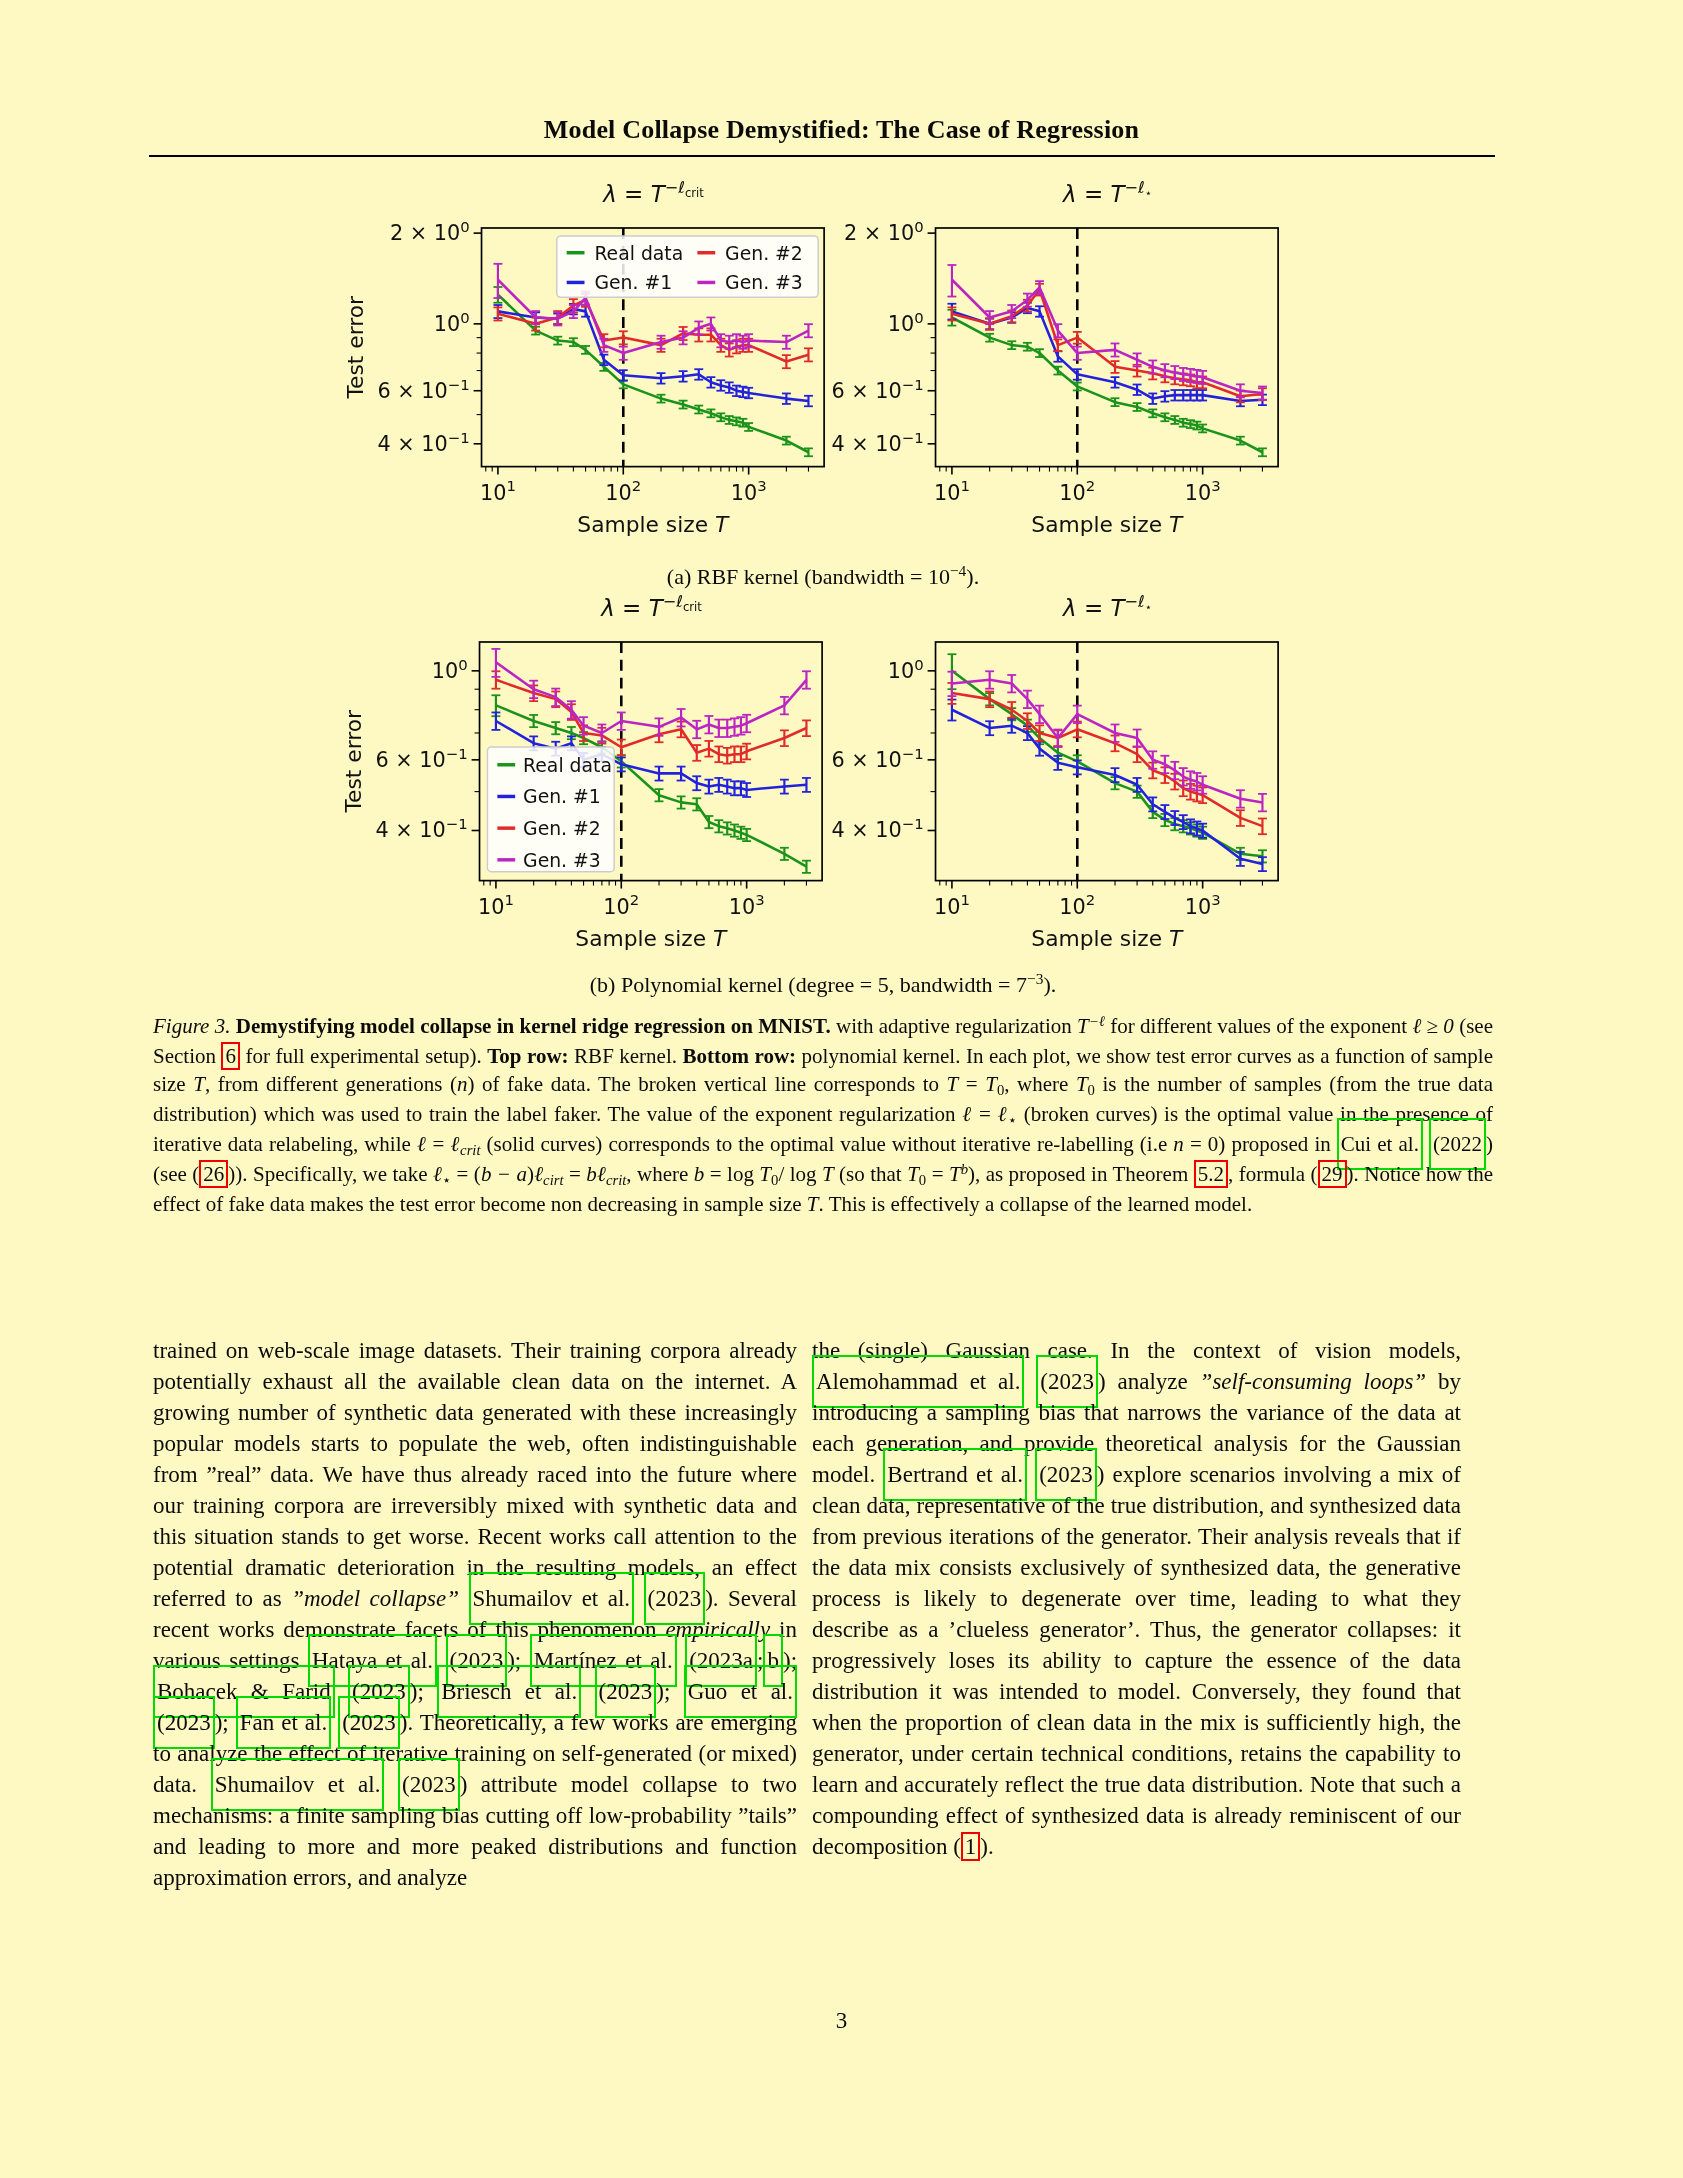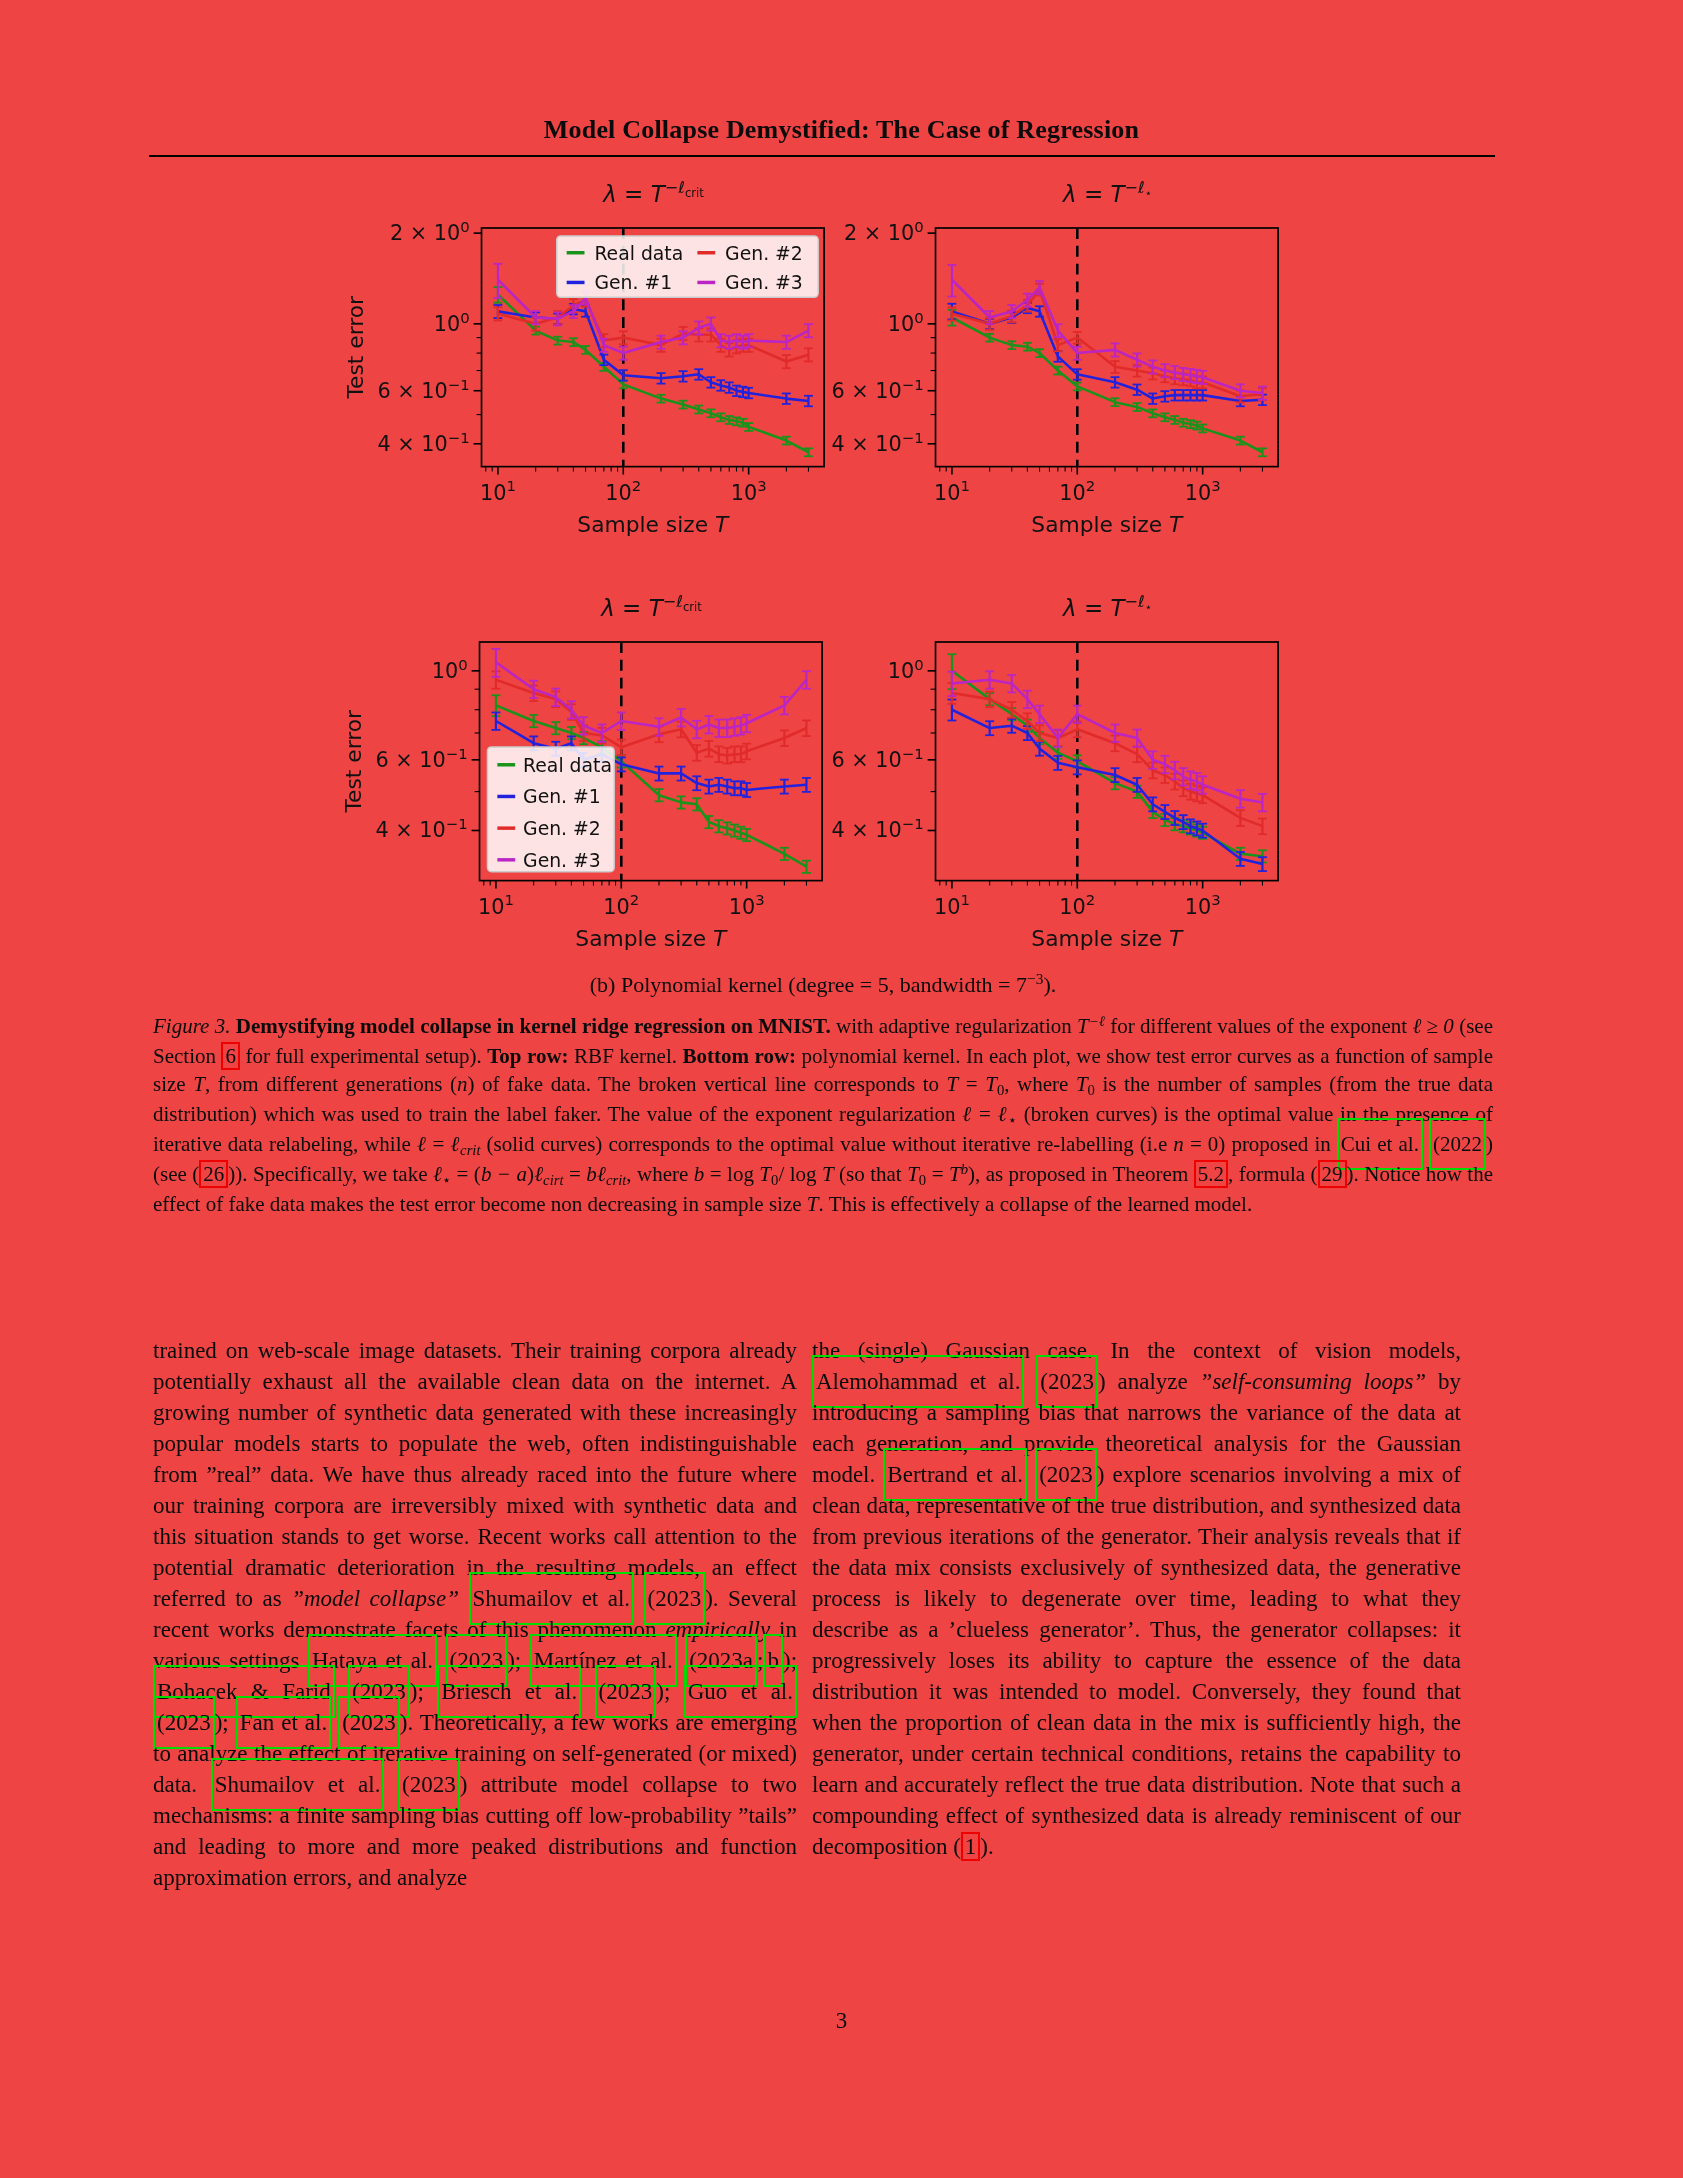--- a/index.html
+++ b/index.html
@@ -1,16 +1,16 @@
 <!DOCTYPE html>
 <html><head>
 <meta charset="utf-8">
 <style>
   html,body{margin:0;padding:0;background:#9a9a9a;}
-  .page{position:relative;width:1683px;height:2178px;background:#ef4444;
+  .page{position:relative;width:1683px;height:2178px;background:#fef9c3;
         font-family:"Liberation Serif",serif;color:#0b0b0b;overflow:hidden;}
   .header{position:absolute;top:115px;left:0;width:100%;text-align:center;
           font-size:26px;font-weight:bold;letter-spacing:0.2px;}
   .header-rule{position:absolute;top:155px;left:149px;width:1346px;height:0;
           border-top:2.2px solid #000;}
   .chart{position:absolute;}
   .chart-title{margin-left:149px;width:343px;height:34px;text-align:center;
           font-family:"DejaVu Sans",sans-serif;font-size:23px;color:#111;}
   .chart-title i{font-family:"DejaVu Sans",sans-serif;}
   .chart-title sup{font-size:70%;}
@@ -1111,20 +1111,21 @@
         <line x1="453.38696538957004" x2="462.38696538957004" y1="165.70356414777183" y2="165.70356414777183" stroke="#bb25c4" stroke-width="1.8"></line>
         <line x1="453.38696538957004" x2="462.38696538957004" y1="183.3160783489673" y2="183.3160783489673" stroke="#bb25c4" stroke-width="1.8"></line>
         <line x1="480.18166142535915" x2="480.18166142535915" y1="169.40850674095054" y2="187.02102094214598" stroke="#bb25c4" stroke-width="2.2"></line>
         <line x1="475.68166142535915" x2="484.68166142535915" y1="169.40850674095054" y2="169.40850674095054" stroke="#bb25c4" stroke-width="1.8"></line>
         <line x1="475.68166142535915" x2="484.68166142535915" y1="187.02102094214598" y2="187.02102094214598" stroke="#bb25c4" stroke-width="1.8"></line>
         <polyline points="166.6,57.9 204.7,54.2 227.0,57.9 242.8,73.7 255.1,88.9 273.6,113.0 293.2,88.9 331.3,107.9 353.6,113.0 369.4,135.0 381.7,139.5 391.7,145.6 400.2,151.9 407.5,155.2 414.0,156.9 419.8,160.2 457.9,174.3 480.2,178.0" fill="none" stroke="#bb25c4" stroke-width="2.6" stroke-linejoin="round"></polyline>
         <rect x="150" y="16" width="346" height="241" fill="none" stroke="#000" stroke-width="1.7"></rect>
         <text x="323" y="323" font-size="22" text-anchor="middle"><tspan>Sample size </tspan><tspan font-style="italic">T</tspan></text>
       </svg></div>
 
+  <div class="subcap" style="top:564px;"><span>(a) RBF kernel (bandwidth = 10</span><span class="sg-sup">−4</span><span>).</span></div>
   <div class="subcap" style="top:972px;"><span>(b) Polynomial kernel (degree = 5, bandwidth = 7</span><span class="sg-sup">−3</span><span>).</span></div>
 
   <div class="caption"><span class="sg-i">Figure 3.</span><span> </span><span class="sg-b">Demystifying model collapse in kernel ridge regression on MNIST.</span><span> with adaptive regularization </span><span class="sg-i">T</span><span class="sg-sup sg-i">−ℓ</span><span> for different values of the exponent </span><span class="sg-i">ℓ ≥ 0</span><span> (see Section </span><span class="sg-r">6</span><span> for full experimental setup). </span><span class="sg-b">Top row:</span><span>  RBF kernel. </span><span class="sg-b">Bottom row:</span><span> polynomial kernel. In each plot, we show test error curves as a function of sample size </span><span class="sg-i">T</span><span>, from different generations (</span><span class="sg-i">n</span><span>) of fake data. The broken vertical line corresponds to </span><span class="sg-i">T</span><span> = </span><span class="sg-i">T</span><span class="sg-sub">0</span><span>, where </span><span class="sg-i">T</span><span class="sg-sub">0</span><span> is the number of samples (from the true data distribution) which was used to train the label faker. The value of the exponent regularization </span><span class="sg-i">ℓ</span><span> = </span><span class="sg-i">ℓ</span><span class="sg-sub">⋆</span><span> (broken curves) is the optimal value in the presence of iterative data relabeling, while </span><span class="sg-i">ℓ</span><span> = </span><span class="sg-i">ℓ</span><span class="sg-sub sg-i">crit</span><span> (solid curves) corresponds to the optimal value without iterative re-labelling (i.e </span><span class="sg-i">n</span><span> = 0) proposed in </span><span class="sg-g">Cui et al.</span><span> </span><span class="sg-g">(2022</span><span>) (see (</span><span class="sg-r">26</span><span>)). Specifically, we take </span><span class="sg-i">ℓ</span><span class="sg-sub">⋆</span><span> = (</span><span class="sg-i">b − a</span><span>)</span><span class="sg-i">ℓ</span><span class="sg-sub sg-i">cirt</span><span> = </span><span class="sg-i">bℓ</span><span class="sg-sub sg-i">crit</span><span>, where </span><span class="sg-i">b</span><span> = log </span><span class="sg-i">T</span><span class="sg-sub">0</span><span>/ log </span><span class="sg-i">T</span><span> (so that </span><span class="sg-i">T</span><span class="sg-sub">0</span><span> = </span><span class="sg-i">T</span><span class="sg-sup sg-i">b</span><span>), as proposed in Theorem </span><span class="sg-r">5.2</span><span>, formula (</span><span class="sg-r">29</span><span>). Notice how the effect of fake data makes the test error become non decreasing in sample size </span><span class="sg-i">T</span><span>. This is effectively a collapse of the learned model.</span></div>
 
   <div class="col col-left"><span>trained on web-scale image datasets. Their training corpora already potentially exhaust all the available clean data on the internet. A growing number of synthetic data generated with these increasingly popular models starts to populate the web, often indistinguishable from ”real” data. We have thus already raced into the future where our training corpora are irreversibly mixed with synthetic data and this situation stands to get worse. Recent works call attention to the potential dramatic deterioration in the resulting models, an effect referred to as </span><span class="sg-i">”model collapse”</span><span> </span><span class="sg-g">Shumailov et al.</span><span> </span><span class="sg-g">(2023</span><span>). Several recent works demonstrate facets of this phenomenon </span><span class="sg-i">empirically</span><span> in various settings </span><span class="sg-g">Hataya et al.</span><span> </span><span class="sg-g">(2023</span><span>); </span><span class="sg-g">Martínez et al.</span><span> </span><span class="sg-g">(2023a</span><span>;</span><span class="sg-g">b</span><span>); </span><span class="sg-g">Bohacek &amp; Farid</span><span> </span><span class="sg-g">(2023</span><span>); </span><span class="sg-g">Briesch et al.</span><span> </span><span class="sg-g">(2023</span><span>); </span><span class="sg-g">Guo et al.</span><span> </span><span class="sg-g">(2023</span><span>); </span><span class="sg-g">Fan et al.</span><span> </span><span class="sg-g">(2023</span><span>). Theoretically, a few works are emerging to analyze the effect of iterative training on self-generated (or mixed) data. </span><span class="sg-g">Shumailov et al.</span><span> </span><span class="sg-g">(2023</span><span>) attribute model collapse to two mechanisms: a finite sampling bias cutting off low-probability ”tails” and leading to more and more peaked distributions and function approximation errors, and analyze</span></div>
   <div class="col col-right"><span>the (single) Gaussian case. In the context of vision models, </span><span class="sg-g">Alemohammad et al.</span><span> </span><span class="sg-g">(2023</span><span>) analyze </span><span class="sg-i">”self-consuming loops”</span><span> by introducing a sampling bias that narrows the variance of the data at each generation, and provide theoretical analysis for the Gaussian model. </span><span class="sg-g">Bertrand et al.</span><span> </span><span class="sg-g">(2023</span><span>) explore scenarios involving a mix of clean data, representative of the true distribution, and synthesized data from previous iterations of the generator. Their analysis reveals that if the data mix consists exclusively of synthesized data, the generative process is likely to degenerate over time, leading to what they describe as a ’clueless generator’. Thus, the generator collapses: it progressively loses its ability to capture the essence of the data distribution it was intended to model. Conversely, they found that when the proportion of clean data in the mix is sufficiently high, the generator, under certain technical conditions, retains the capability to learn and accurately reflect the true data distribution. Note that such a compounding effect of synthesized data is already reminiscent of our decomposition (</span><span class="sg-r">1</span><span>).</span></div>
 
   <div class="pagenum">3</div>
 </div>
 

